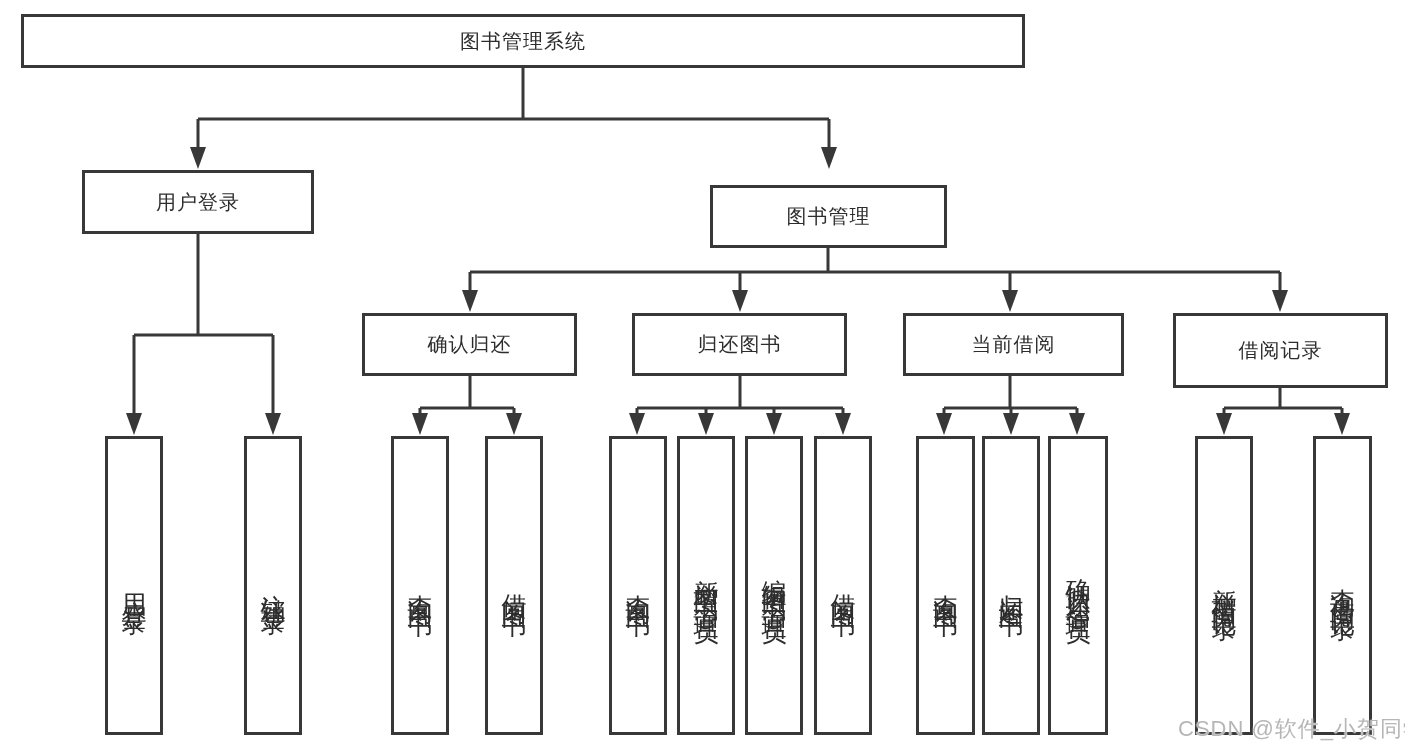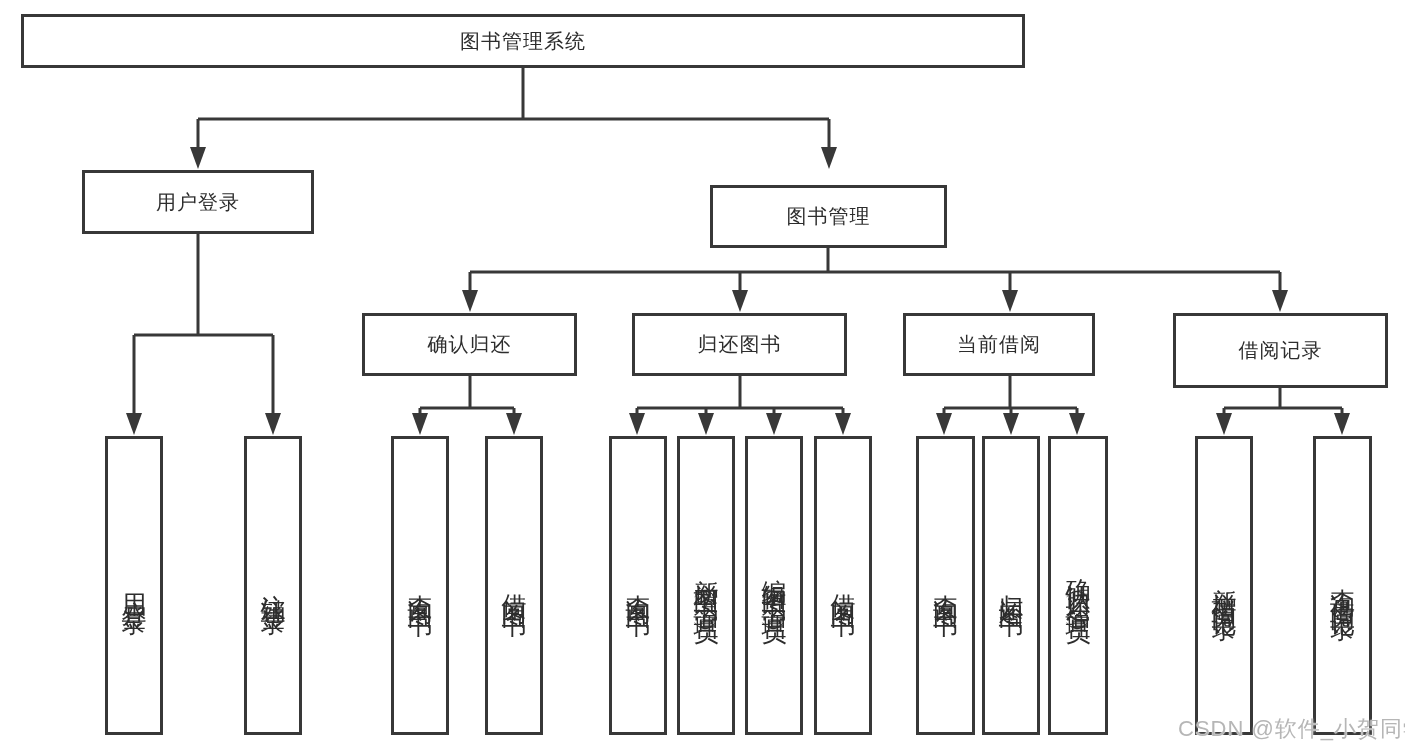--- a/index.html
+++ b/index.html
@@ -72,21 +72,21 @@
   <div class="box h" style="left:710px;top:185px;width:237px;height:63px">
     <span>图书管理</span>
   </div>
 
   <div class="box h" style="left:362px;top:313px;width:215px;height:63px">
     <span>确认归还</span>
   </div>
   <div class="box h" style="left:632px;top:313px;width:215px;height:63px">
     <span>归还图书</span>
   </div>
-  <div class="box h" style="left:903px;top:313px;width:192px;height:63px">
+  <div class="box h" style="left:903px;top:313px;width:221px;height:63px">
     <span>当前借阅</span>
   </div>
   <div class="box h" style="left:1173px;top:313px;width:215px;height:75px">
     <span>借阅记录</span>
   </div>
 
   <div class="box v" style="left:105px;top:436px;width:58px;height:299px">
     <span>用户登录</span>
   </div>
   <div class="box v" style="left:244px;top:436px;width:58px;height:299px">

